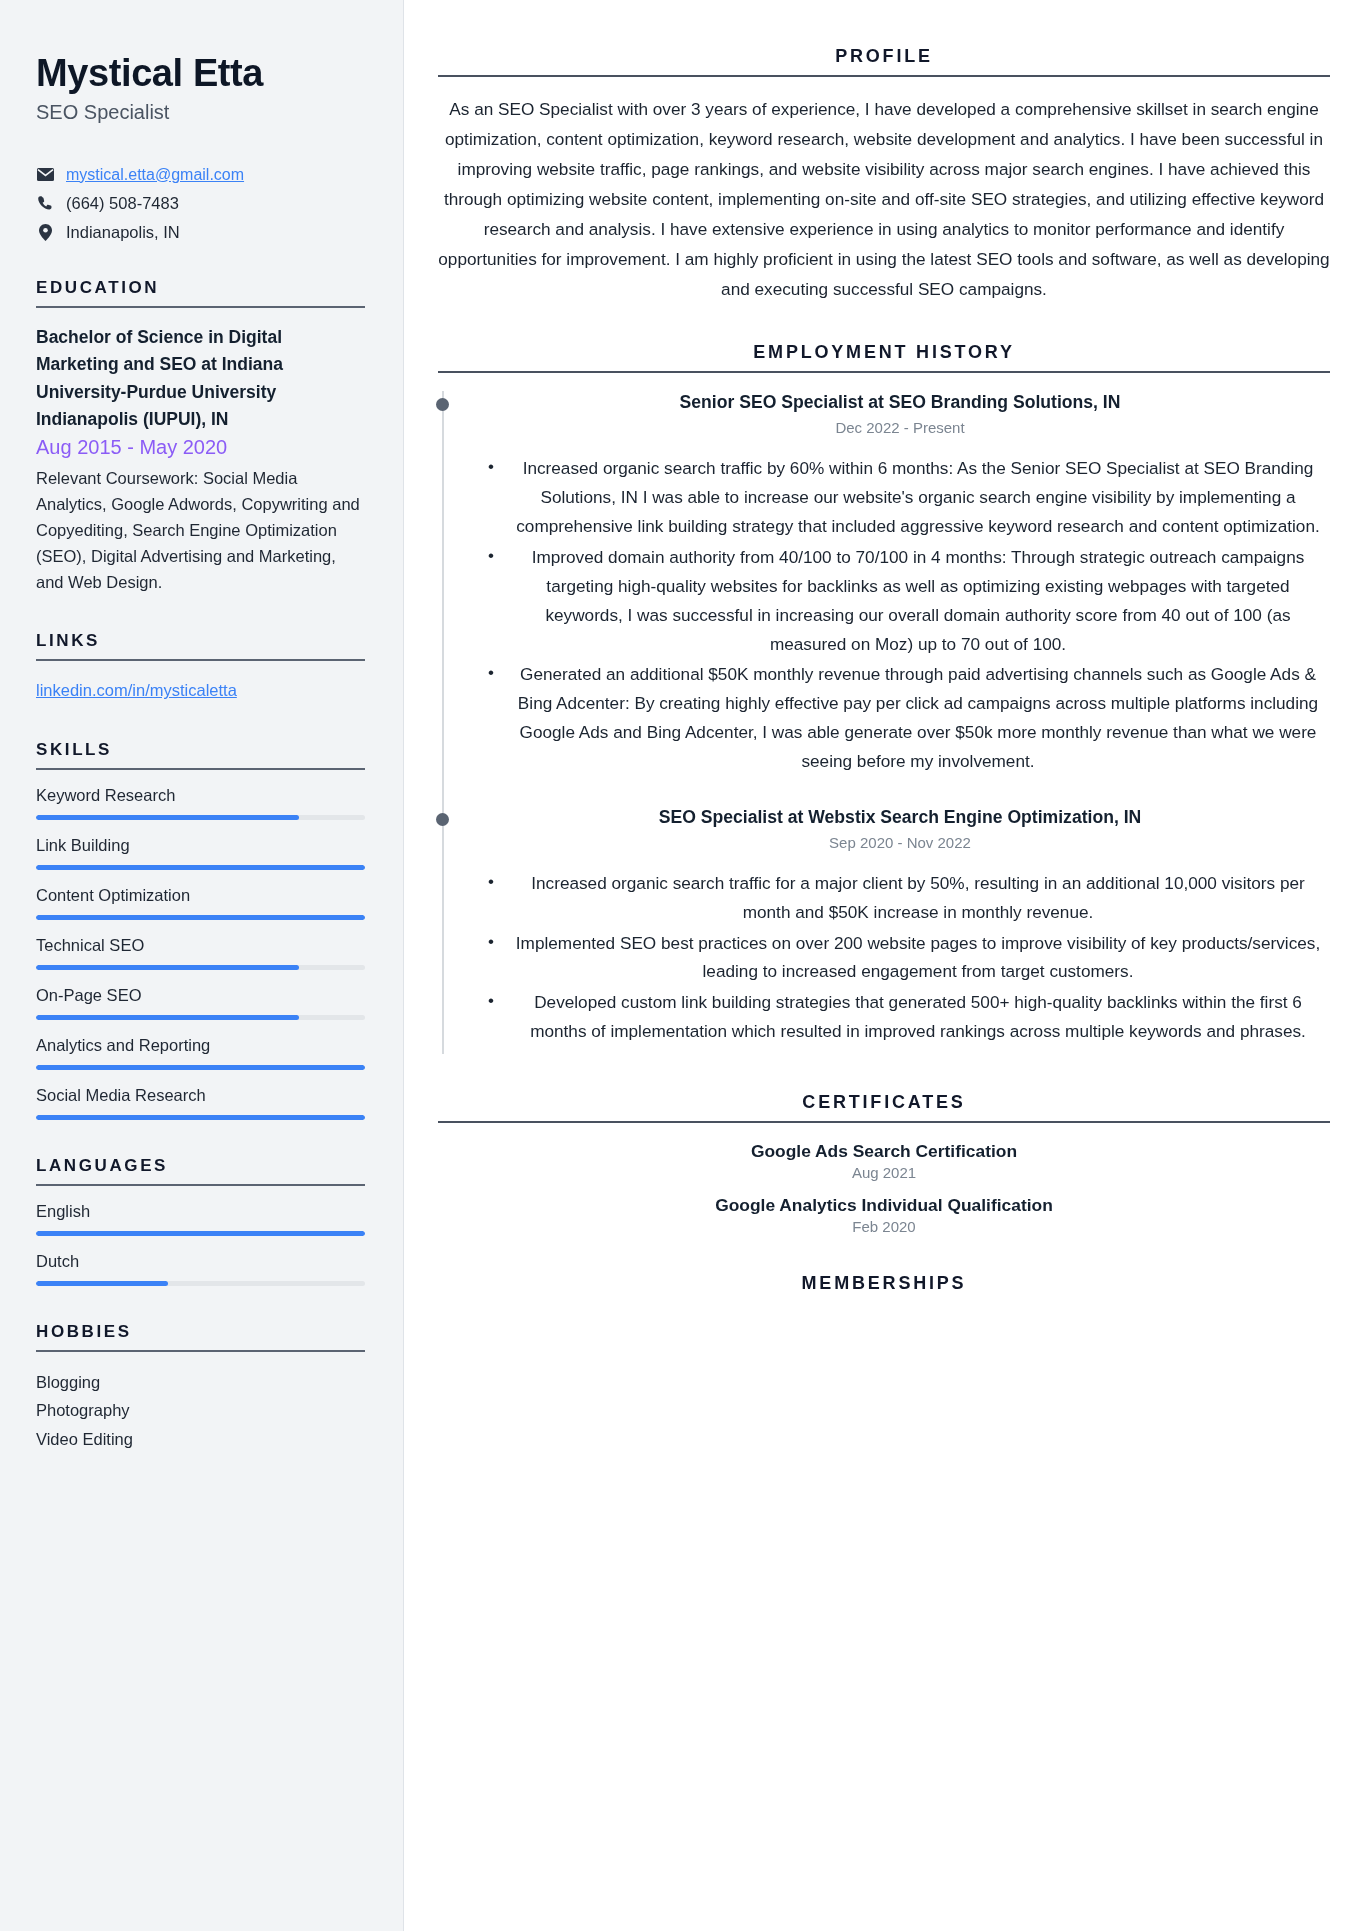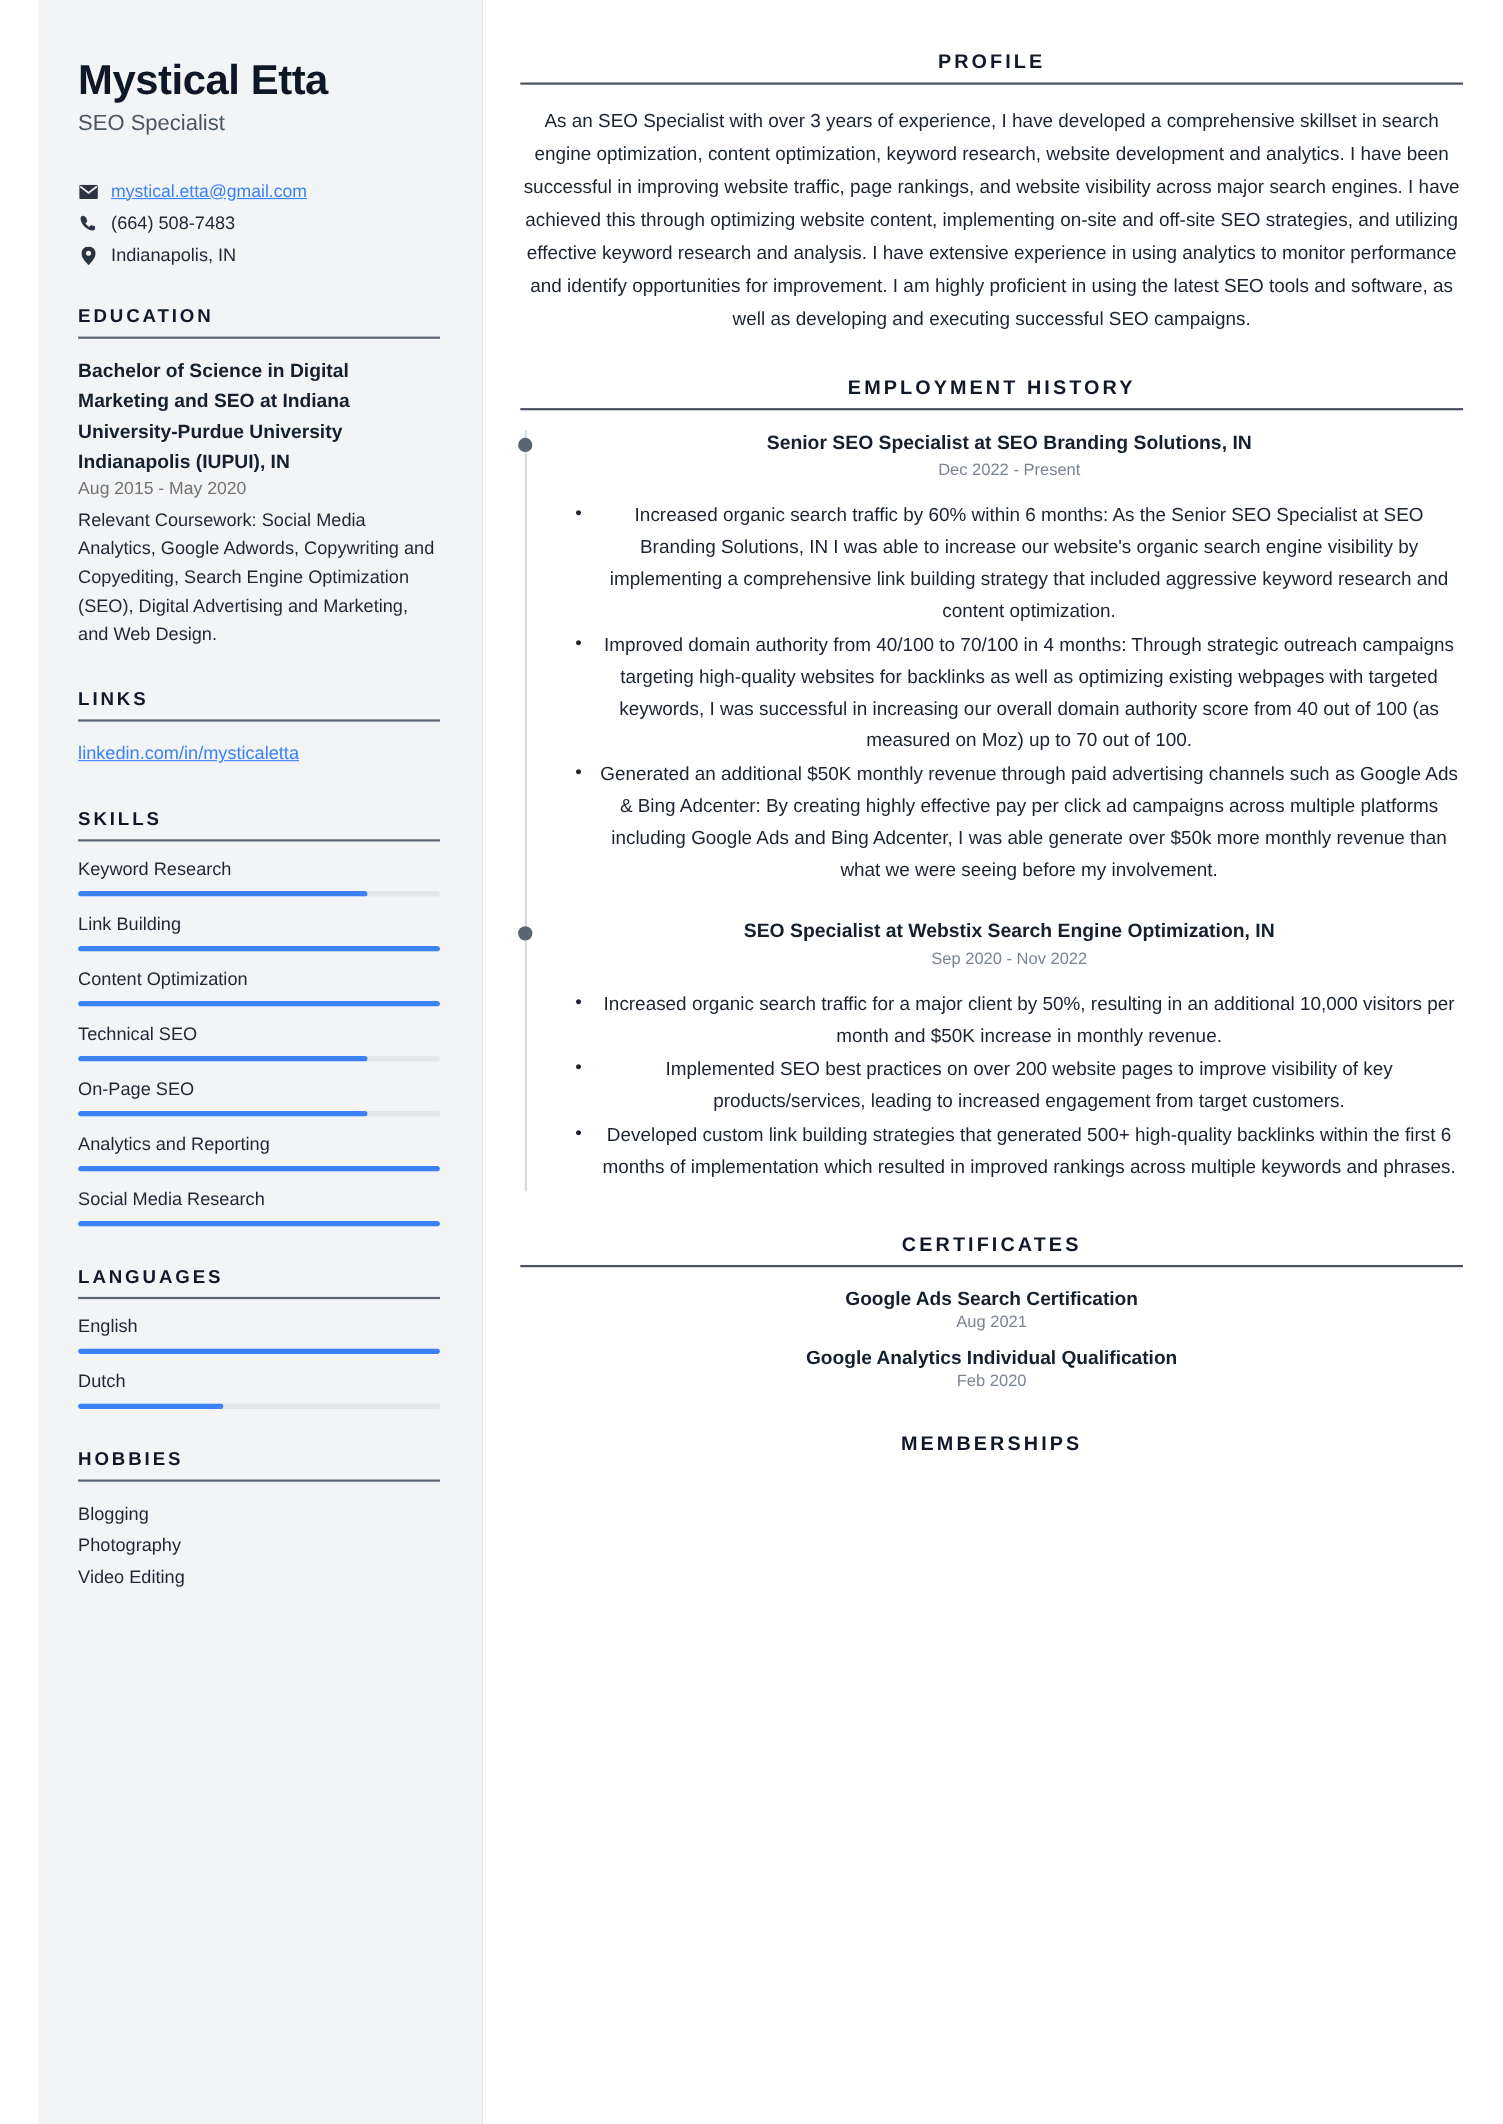--- a/index.html
+++ b/index.html
@@ -9,21 +9,20 @@
     background: #ffffff;
     font-family: "Liberation Sans", sans-serif;
   }
   .page {
     position: relative;
     width: 1366px;
     height: 1931px;
     display: flex;
     background: #ffffff;
     overflow: hidden;
-    padding-left: 35px;
   }
 
   
   .sidebar {
     width: 404px;
     min-width: 404px;
     background: #f2f4f6;
     border-right: 1px solid #dfe3e8;
     padding: 52px 38px 0 36px;
   }
@@ -78,22 +77,22 @@
     margin-bottom: 16px;
   }
 
   .edu-degree {
     font-size: 17.5px;
     font-weight: 700;
     color: #14202f;
     line-height: 1.58;
   }
   .edu-date {
-    font-size: 16px;
-    color: #737373;
+    font-size: 20px;
+    color: #8b5cf6;
     margin-top: 2px;
   }
   .edu-desc {
     font-size: 16.5px;
     color: #1f2733;
     line-height: 1.58;
     margin-top: 6px;
   }
 
   .link-line { font-size: 16.5px; line-height: 1.6; }

